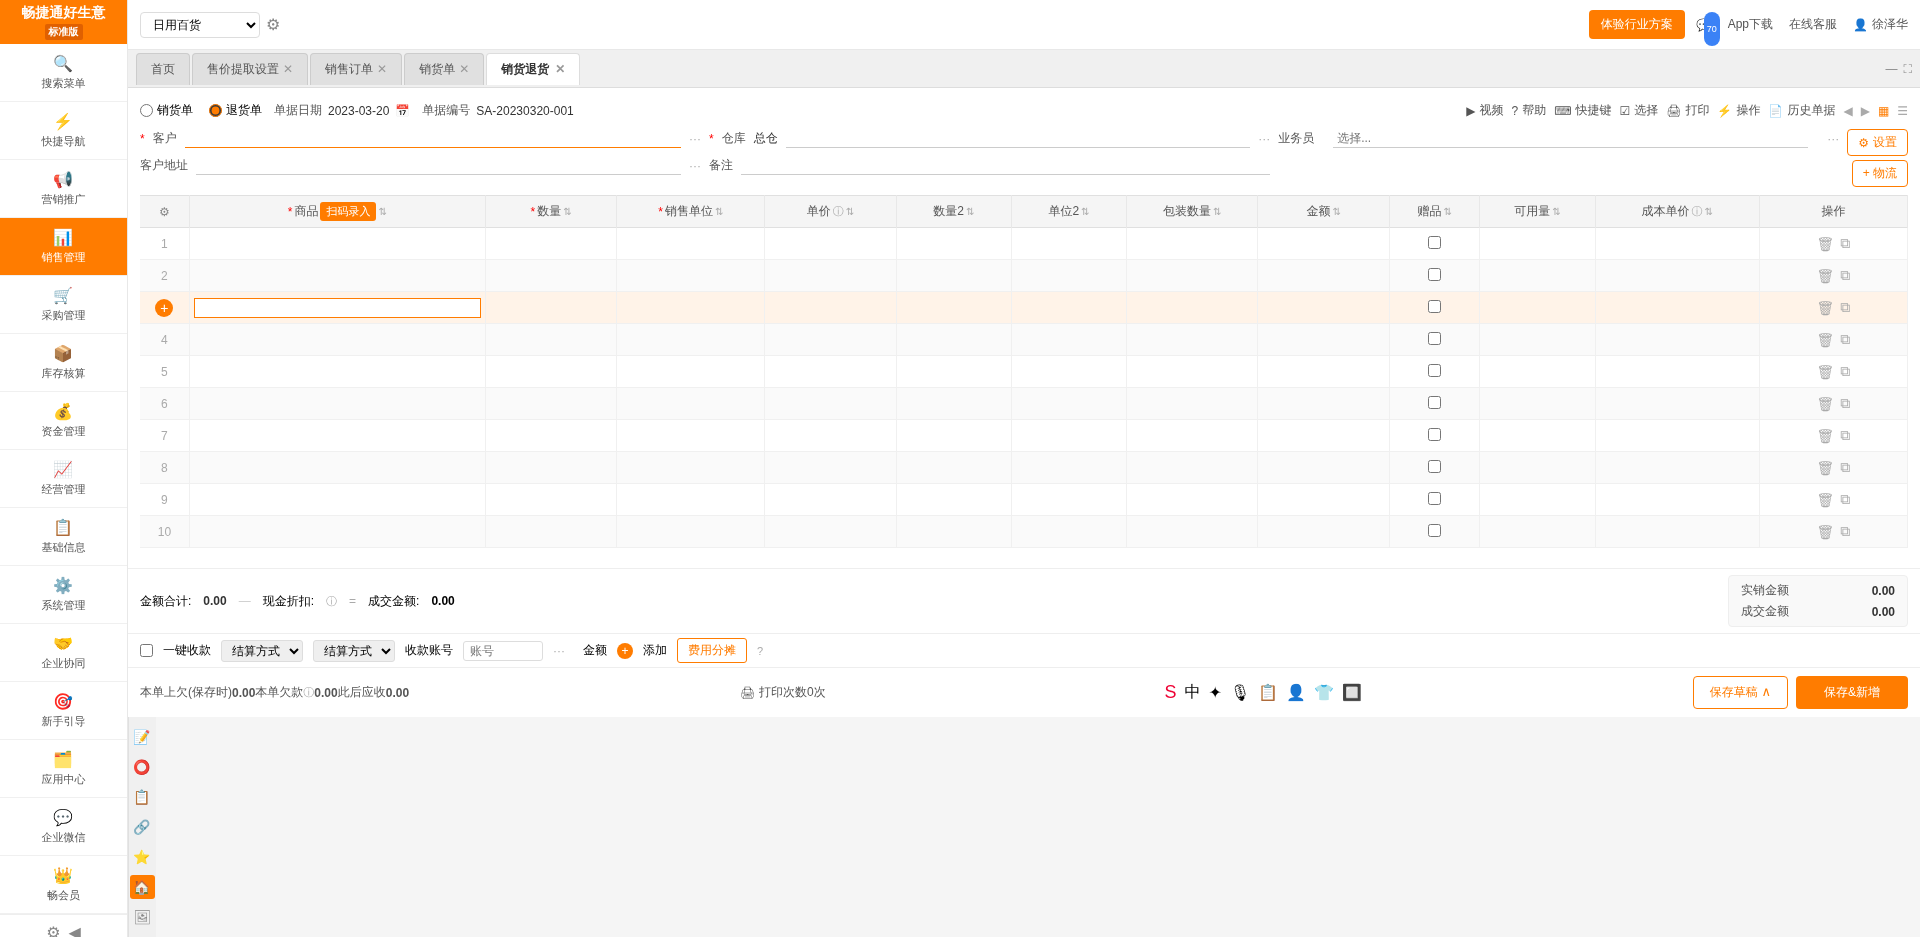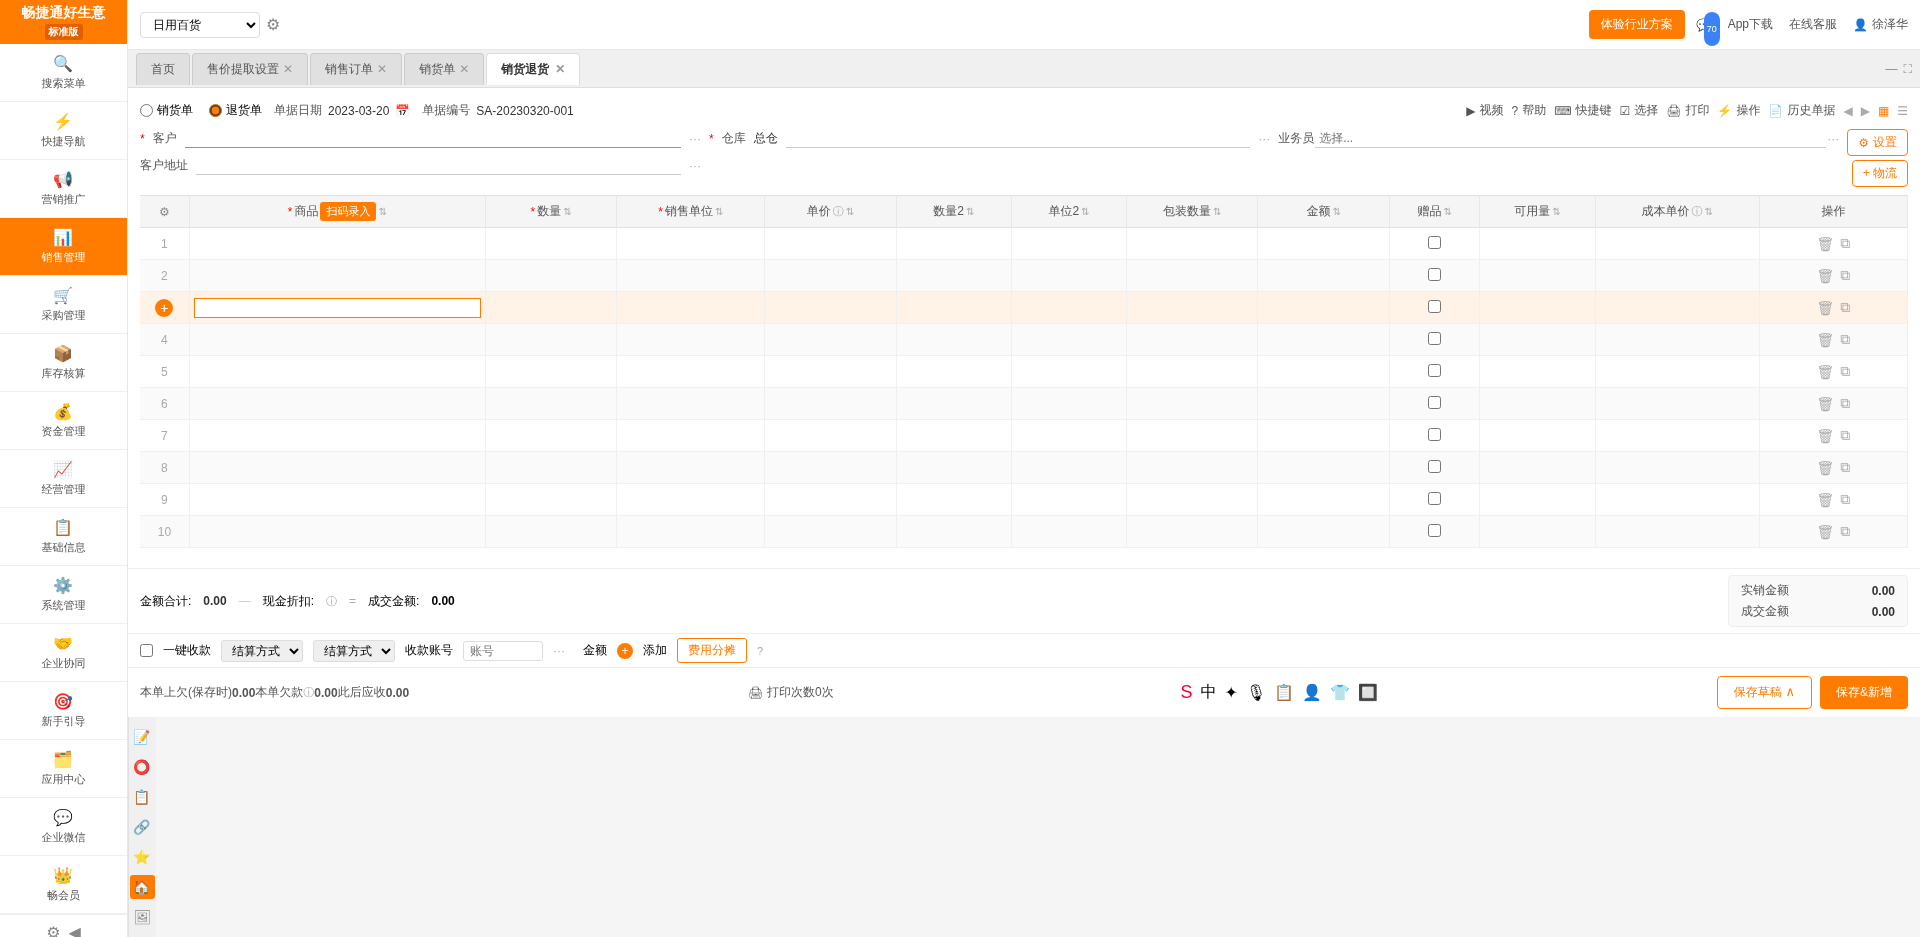--- a/index.html
+++ b/index.html
@@ -368,21 +368,21 @@
       border-radius: 4px;
       padding: 7px 16px;
       cursor: pointer;
       font-size: 13px;
     }
     .save-new-btn {
       background: #ff7c00;
       color: #fff;
       border: none;
       border-radius: 4px;
-      padding: 7px 16px;
+      padding: 7px 28px;
       cursor: pointer;
       font-size: 13px;
     }
 
     
     .right-panel {
       width: 28px;
       background: #f0f0f0;
       display: flex;
       flex-direction: column;
@@ -609,23 +609,27 @@
         </div>
       </div>
       <div style="flex:1; display:flex; flex-direction:column; gap:8px;">
         <div style="display:flex; align-items:center; gap:8px;">
           <span style="color:red;font-size:12px;">*</span>
           <span style="color:#555;white-space:nowrap;">仓库</span>
           <span style="color:#333;">总仓</span>
           <input type="text" style="flex: 1 1 0%; border-top: none; border-right: none; border-left: none; border-image: initial; border-bottom: 1px solid rgb(204, 204, 204); outline: none; font-size: 12px; padding: 2px 4px;" placeholder="">
           <span class="field-dots">···</span>
         </div>
+        <div style="display:flex; align-items:center; gap:8px;">
+          <span style="color:#555;white-space:nowrap;">备注</span>
+          <input type="text" style="flex: 1 1 0%; border-top: none; border-right: none; border-left: none; border-image: initial; border-bottom: 1px solid rgb(204, 204, 204); outline: none; font-size: 12px; padding: 2px 4px;" placeholder="">
+        </div>
       </div>
       <div style="flex:1; display:flex; flex-direction:column; gap:8px;">
-        <div style="display:flex; align-items:center; gap:1px;">
+        <div style="display:flex; align-items:center; gap:19px;">
           <span style="color:#555;white-space:nowrap;">业务员</span>
           <input type="text" style="flex: 1 1 0%; border-top: none; border-right: none; border-left: none; border-image: initial; border-bottom: 1px solid rgb(204, 204, 204); outline: none; font-size: 12px; padding: 2px 4px;" placeholder="选择...">
           <span class="field-dots">···</span>
         </div>
       </div>
       <div style="display:flex; flex-direction:column; gap:4px; align-items:flex-end;">
         <button class="action-btn">
           <span>⚙</span>
           <span>设置</span>
         </button>

